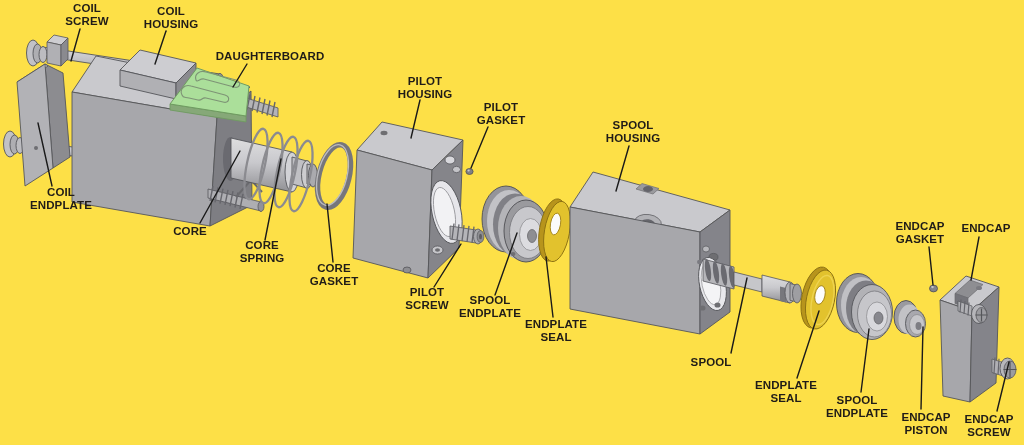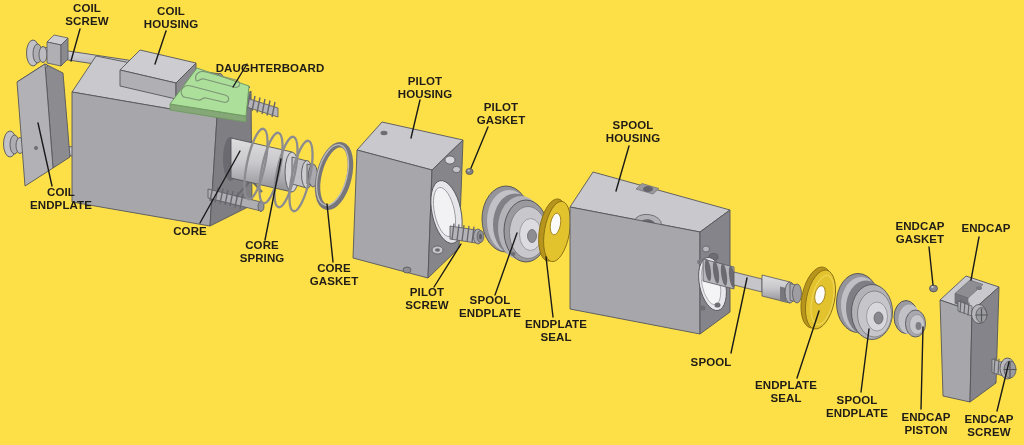--- a/index.html
+++ b/index.html
@@ -236,21 +236,21 @@
     <line x1="997" y1="411" x2="1009" y2="362"></line>
     <line x1="929" y1="247" x2="933" y2="285"></line>
     <line x1="979" y1="237" x2="971" y2="280"></line>
   </g>
 </svg>
 
 <div class="lbl" style="left:87px;top:15px">COIL
 SCREW</div>
 <div class="lbl" style="left:171px;top:18px">COIL
 HOUSING</div>
-<div class="lbl" style="left:270px;top:68px">DAUGHTERBOARD</div>
+<div class="lbl" style="left:270px;top:56px">DAUGHTERBOARD</div>
 <div class="lbl" style="left:61px;top:199px">COIL
 ENDPLATE</div>
 <div class="lbl" style="left:190px;top:231px">CORE</div>
 <div class="lbl" style="left:262px;top:252px">CORE
 SPRING</div>
 <div class="lbl" style="left:334px;top:275px">CORE
 GASKET</div>
 <div class="lbl" style="left:425px;top:88px">PILOT
 HOUSING</div>
 <div class="lbl" style="left:501px;top:114px">PILOT

